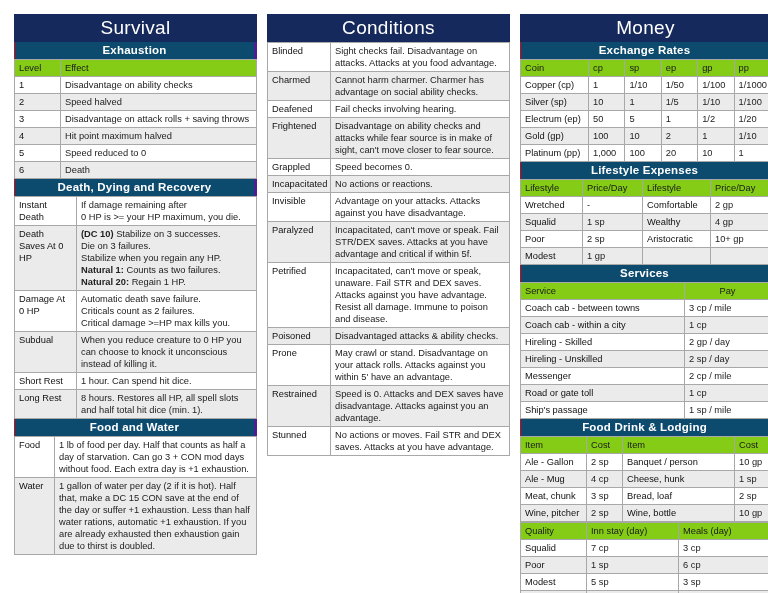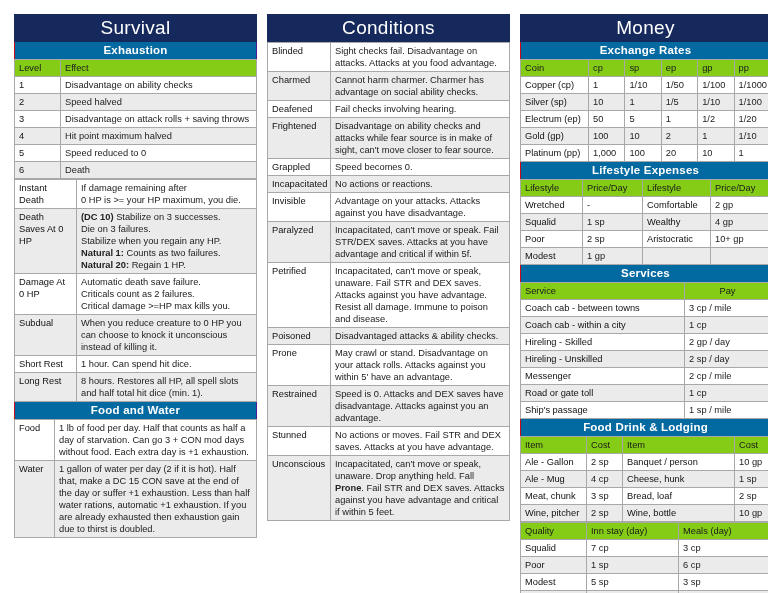--- a/index.html
+++ b/index.html
@@ -35,29 +35,29 @@
     color: #ffffff;
     text-align: center;
     font-size: 19px;
     line-height: 26px;
     font-weight: 400;
     letter-spacing: .3px;
     border: 1px solid #16295c;
     box-sizing: border-box;
   }
   .section-banner {
-    background: #0369a1;
+    background: #0c4a6e;
     color: #ffffff;
     text-align: center;
     font-size: 11.5px;
     font-weight: bold;
     line-height: 17px;
     letter-spacing: .2px;
     border-left: 1px solid #cc0a18;
-    border-right: 1px solid #4c1d95;
+    border-right: 3px solid #4c1d95;
     box-sizing: border-box;
   }
 
   
   table.t {
     width: 100%;
     border-collapse: collapse;
     table-layout: fixed;
     font-size: 9.3px;
     color: #222;
@@ -128,20 +128,21 @@
             <td class="lbl">5</td>
             <td>Speed reduced to 0</td>
           </tr>
           <tr class="zebra1">
             <td class="lbl">6</td>
             <td>Death</td>
           </tr>
         </tbody>
     </table>
 
+    <div class="section-banner">Death, Dying and Recovery</div>
     <table class="t">
       <colgroup>
           <col style="width:62px">
           <col>
         </colgroup>
       <tbody id="death-body">
           <tr class="zebra0">
             <td class="lbl">Instant Death</td>
             <td>
               <div>If damage remaining after</div>
@@ -259,24 +260,20 @@
             <td>May crawl or stand. Disadvantage on your attack rolls. Attacks against you within 5' have an advantage.</td>
           </tr>
           <tr class="zebra1">
             <td class="lbl">Restrained</td>
             <td>Speed is 0. Attacks and DEX saves have disadvantage. Attacks against you an advantage.</td>
           </tr>
           <tr class="zebra0">
             <td class="lbl">Stunned</td>
             <td>No actions or moves. Fail STR and DEX saves. Attacks at you have advantage.</td>
           </tr>
-          <tr class="zebra1">
-            <td class="lbl">Unconscious</td>
-            <td>Incapacitated, can't move or speak, unaware. Drop anything held. Fall <b>Prone</b>. Fail STR and DEX saves. Attacks against you have advantage and critical if within 5 feet.</td>
-          </tr>
         </tbody>
     </table>
   </div>
 
   <div class="col col-money">
     <div class="title-banner">Money</div>
 
     <div class="section-banner">Exchange Rates</div>
     <table class="t">
       <colgroup>

